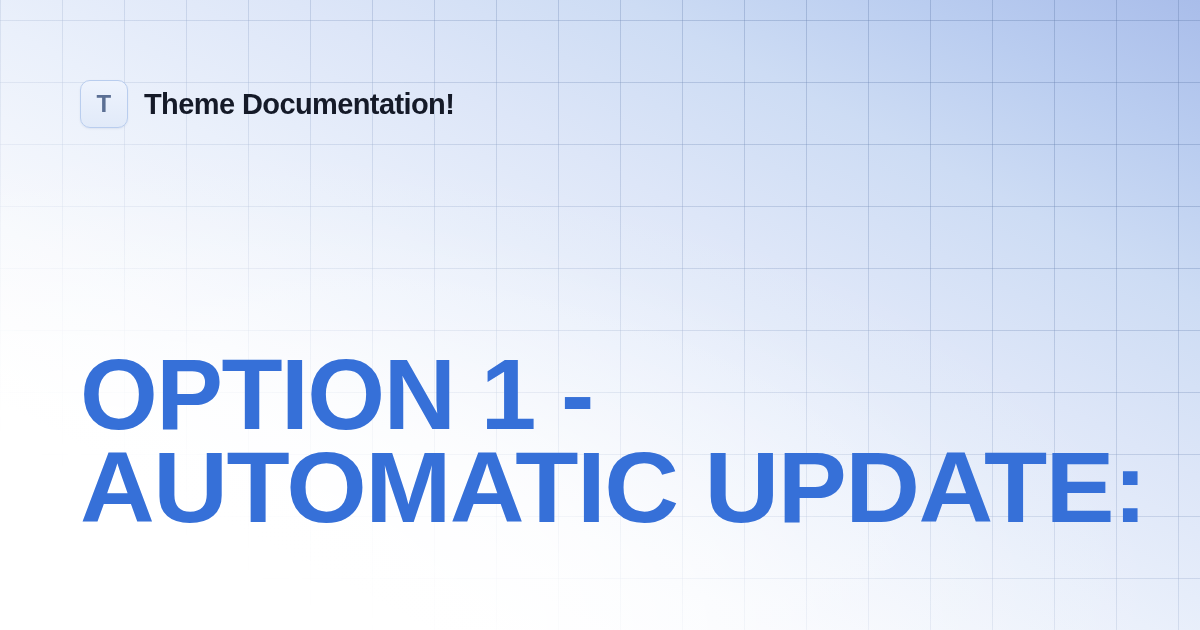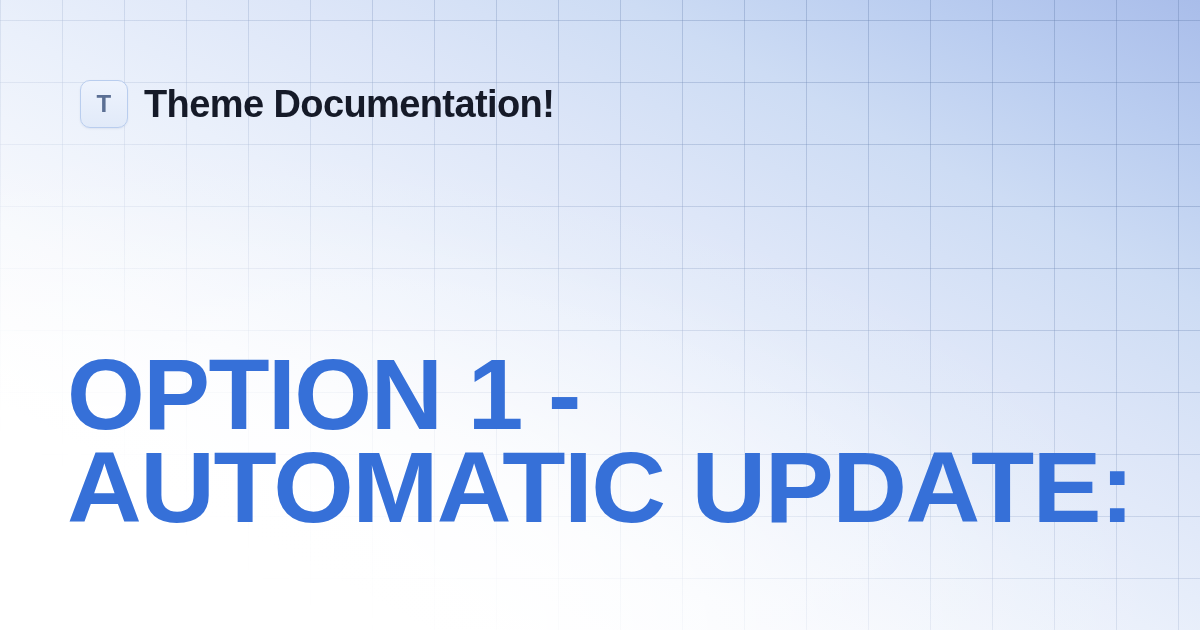--- a/index.html
+++ b/index.html
@@ -103,31 +103,31 @@
 
   .brand-badge-letter {
     font-size: 24px;
     font-weight: bold;
     line-height: 1;
     color: #5b6f94;
     letter-spacing: 0.5px;
   }
 
   .brand-title {
-    font-size: 38px;
+    font-size: 29px;
     font-weight: bold;
     color: #151a28;
     letter-spacing: -0.6px;
     white-space: nowrap;
   }
 
   
   .headline {
     position: absolute;
-    left: 67px;
+    left: 80px;
     top: 348px;
     width: 1040px;
     margin: 0;
     font-size: 100px;
     line-height: 93px;
     font-weight: bold;
     color: #3670d8;
     letter-spacing: -1.5px;
     text-transform: uppercase;
   }

